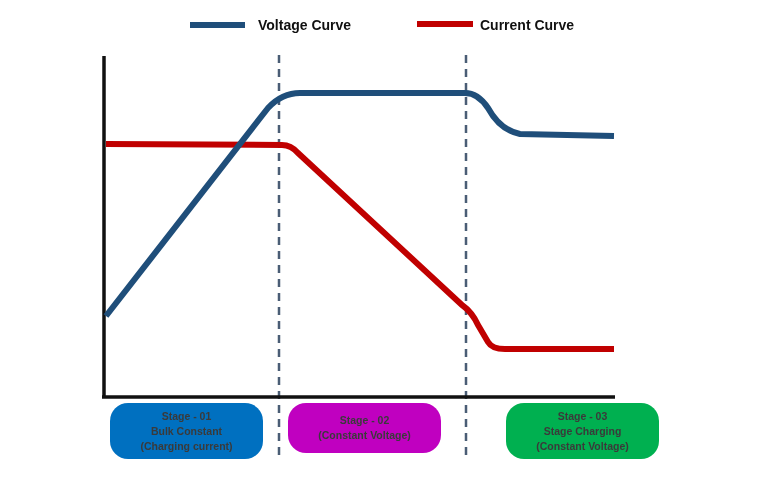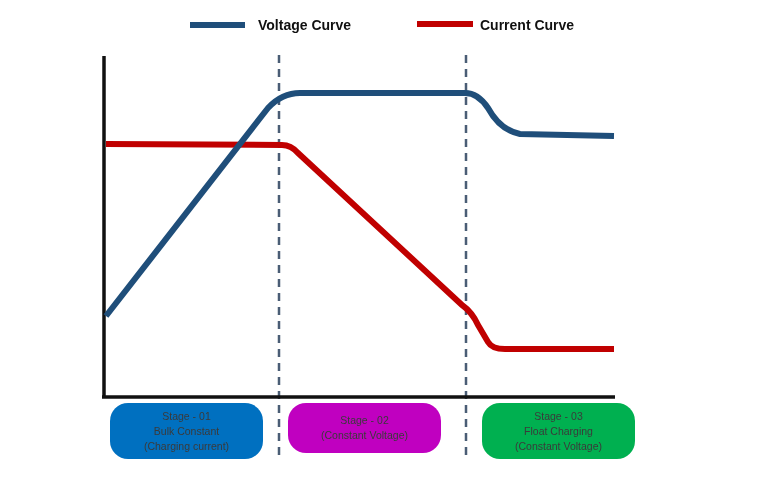--- a/index.html
+++ b/index.html
@@ -1,19 +1,19 @@
 <!DOCTYPE html>
 <html><head>
 <meta charset="utf-8">
 <style>
   html,body{margin:0;padding:0;background:#fff;}
   body{width:768px;height:480px;position:relative;overflow:hidden;font-family:"Liberation Sans",sans-serif;}
   svg{position:absolute;left:0;top:0;}
   .legend-text{font-family:"Liberation Sans",sans-serif;font-weight:bold;font-size:14px;fill:#111;}
-  .stage{position:absolute;border-radius:18px;display:flex;flex-direction:column;align-items:center;justify-content:center;font-family:"Liberation Sans",sans-serif;font-weight:normal;font-size:10.5px;line-height:15px;color:#3a3a3a;text-align:center;}
+  .stage{position:absolute;border-radius:18px;display:flex;flex-direction:column;align-items:center;justify-content:center;font-family:"Liberation Sans",sans-serif;font-weight:bold;font-size:10.5px;line-height:15px;color:#3a3a3a;text-align:center;}
 </style>
 </head>
 <body>
 
 <svg width="768" height="480">
 
   <line x1="190" y1="25" x2="245" y2="25" stroke="#1f4e7a" stroke-width="6"></line>
   <text x="258" y="30" class="legend-text">Voltage Curve</text>
   <line x1="417" y1="24" x2="473" y2="24" stroke="#c00000" stroke-width="6"></line>
   <text x="480" y="30" class="legend-text">Current Curve</text>
@@ -31,17 +31,17 @@
 
 <div class="stage" style="left:110px;top:403px;width:153px;height:56px;background:#0070c0;">
   <span>Stage - 01</span>
   <span>Bulk Constant</span>
   <span>(Charging current)</span>
 </div>
 <div class="stage" style="left:288px;top:403px;width:153px;height:50px;background:#c000c0;">
   <span>Stage - 02</span>
   <span>(Constant Voltage)</span>
 </div>
-<div class="stage" style="left:482px;top:403px;width:153px;height:56px;background:#00b050;">
+<div class="stage" style="left:506px;top:403px;width:153px;height:56px;background:#00b050;">
   <span>Stage - 03</span>
-  <span>Float Charging</span>
+  <span>Stage Charging</span>
   <span>(Constant Voltage)</span>
 </div>
 
 </body></html>

